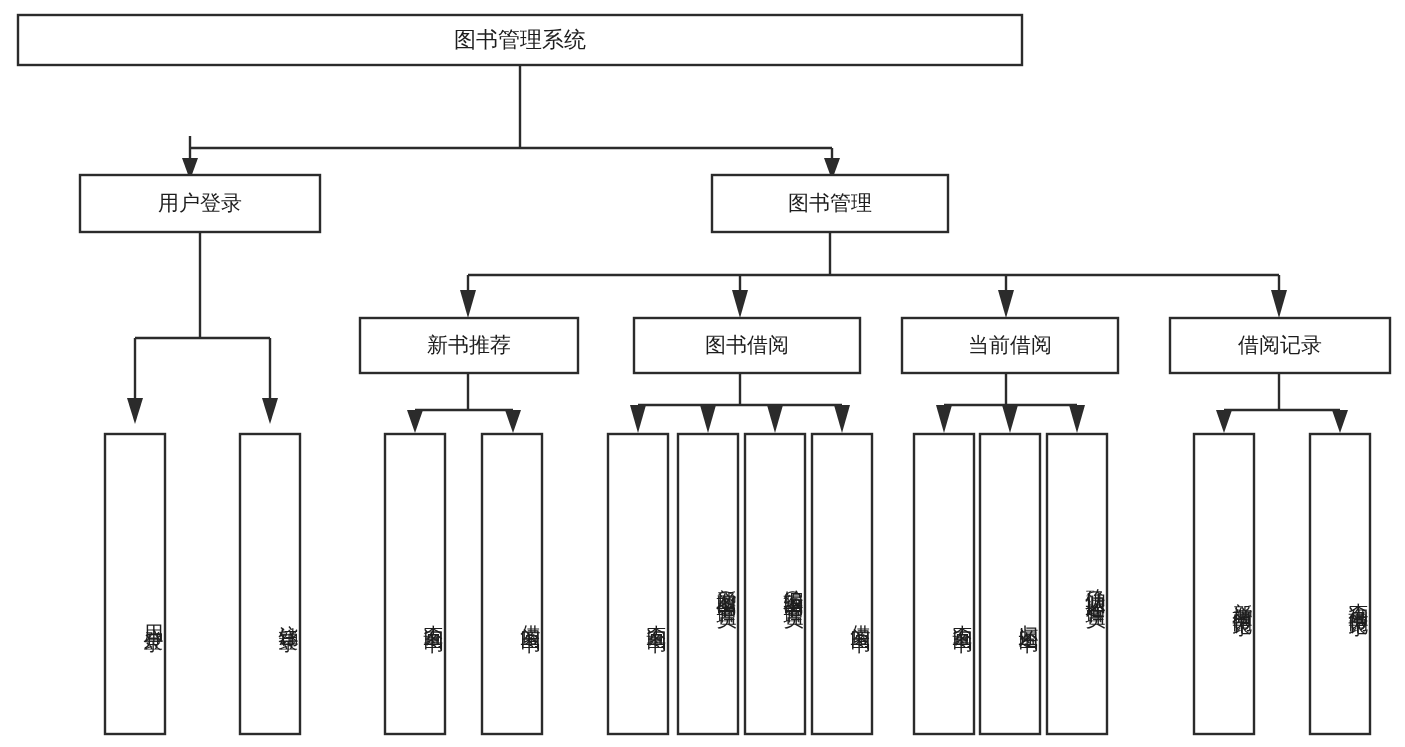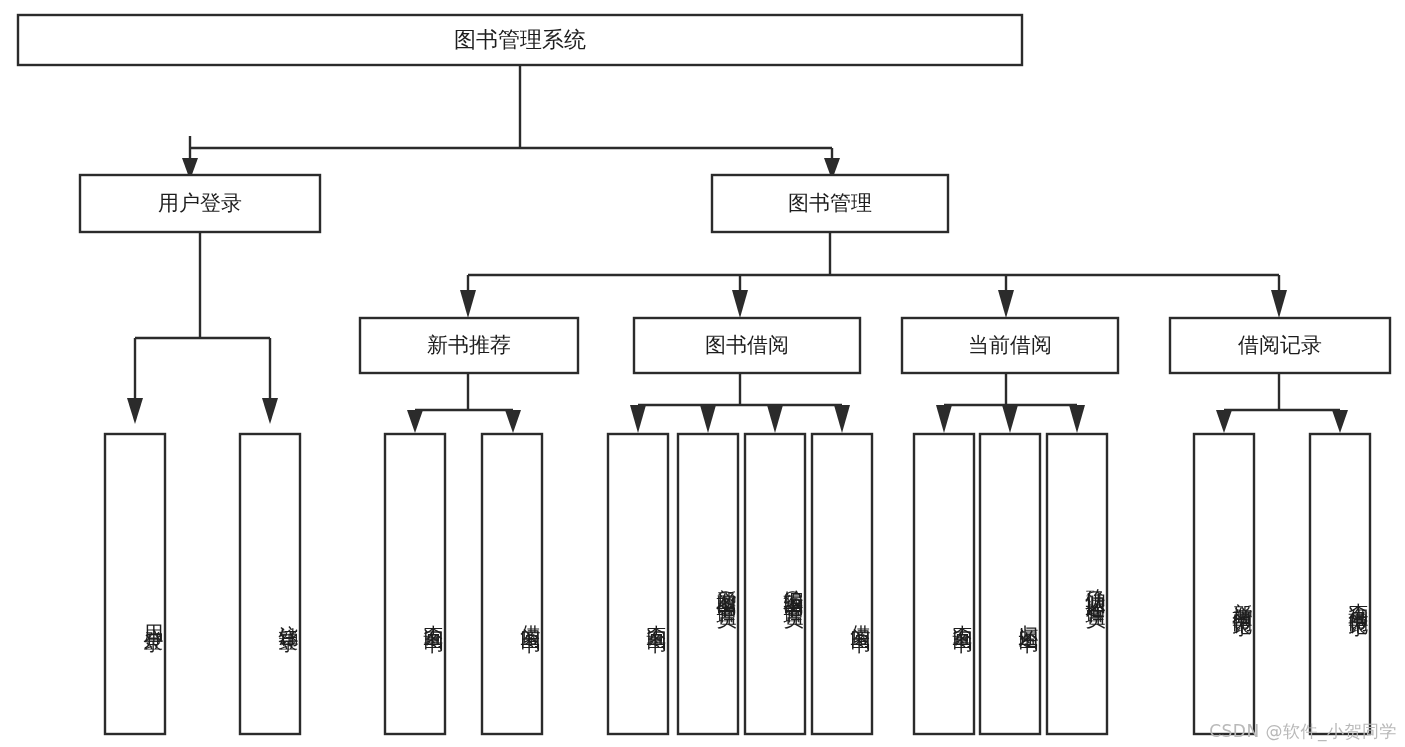--- a/index.html
+++ b/index.html
@@ -220,14 +220,13 @@
   <div class="v-label" style="left:745px; top:442px; width:60px; height:288px;">编辑图书（管理员）</div>
   <div class="v-label" style="left:812px; top:500px; width:60px; height:230px;">借阅图书</div>
 
   <div class="v-label" style="left:914px; top:500px; width:60px; height:230px;">查询图书</div>
   <div class="v-label" style="left:980px; top:500px; width:60px; height:230px;">归还图书</div>
   <div class="v-label" style="left:1047px; top:442px; width:60px; height:288px;">确认归还（管理员）</div>
 
   <div class="v-label" style="left:1194px; top:462px; width:60px; height:268px;">新增借阅记录</div>
   <div class="v-label" style="left:1310px; top:462px; width:60px; height:268px;">查询借阅记录</div>
 
-  <div class="watermark">CSDN @软件_小贺同学</div>
 </div>
 
 </body></html>

